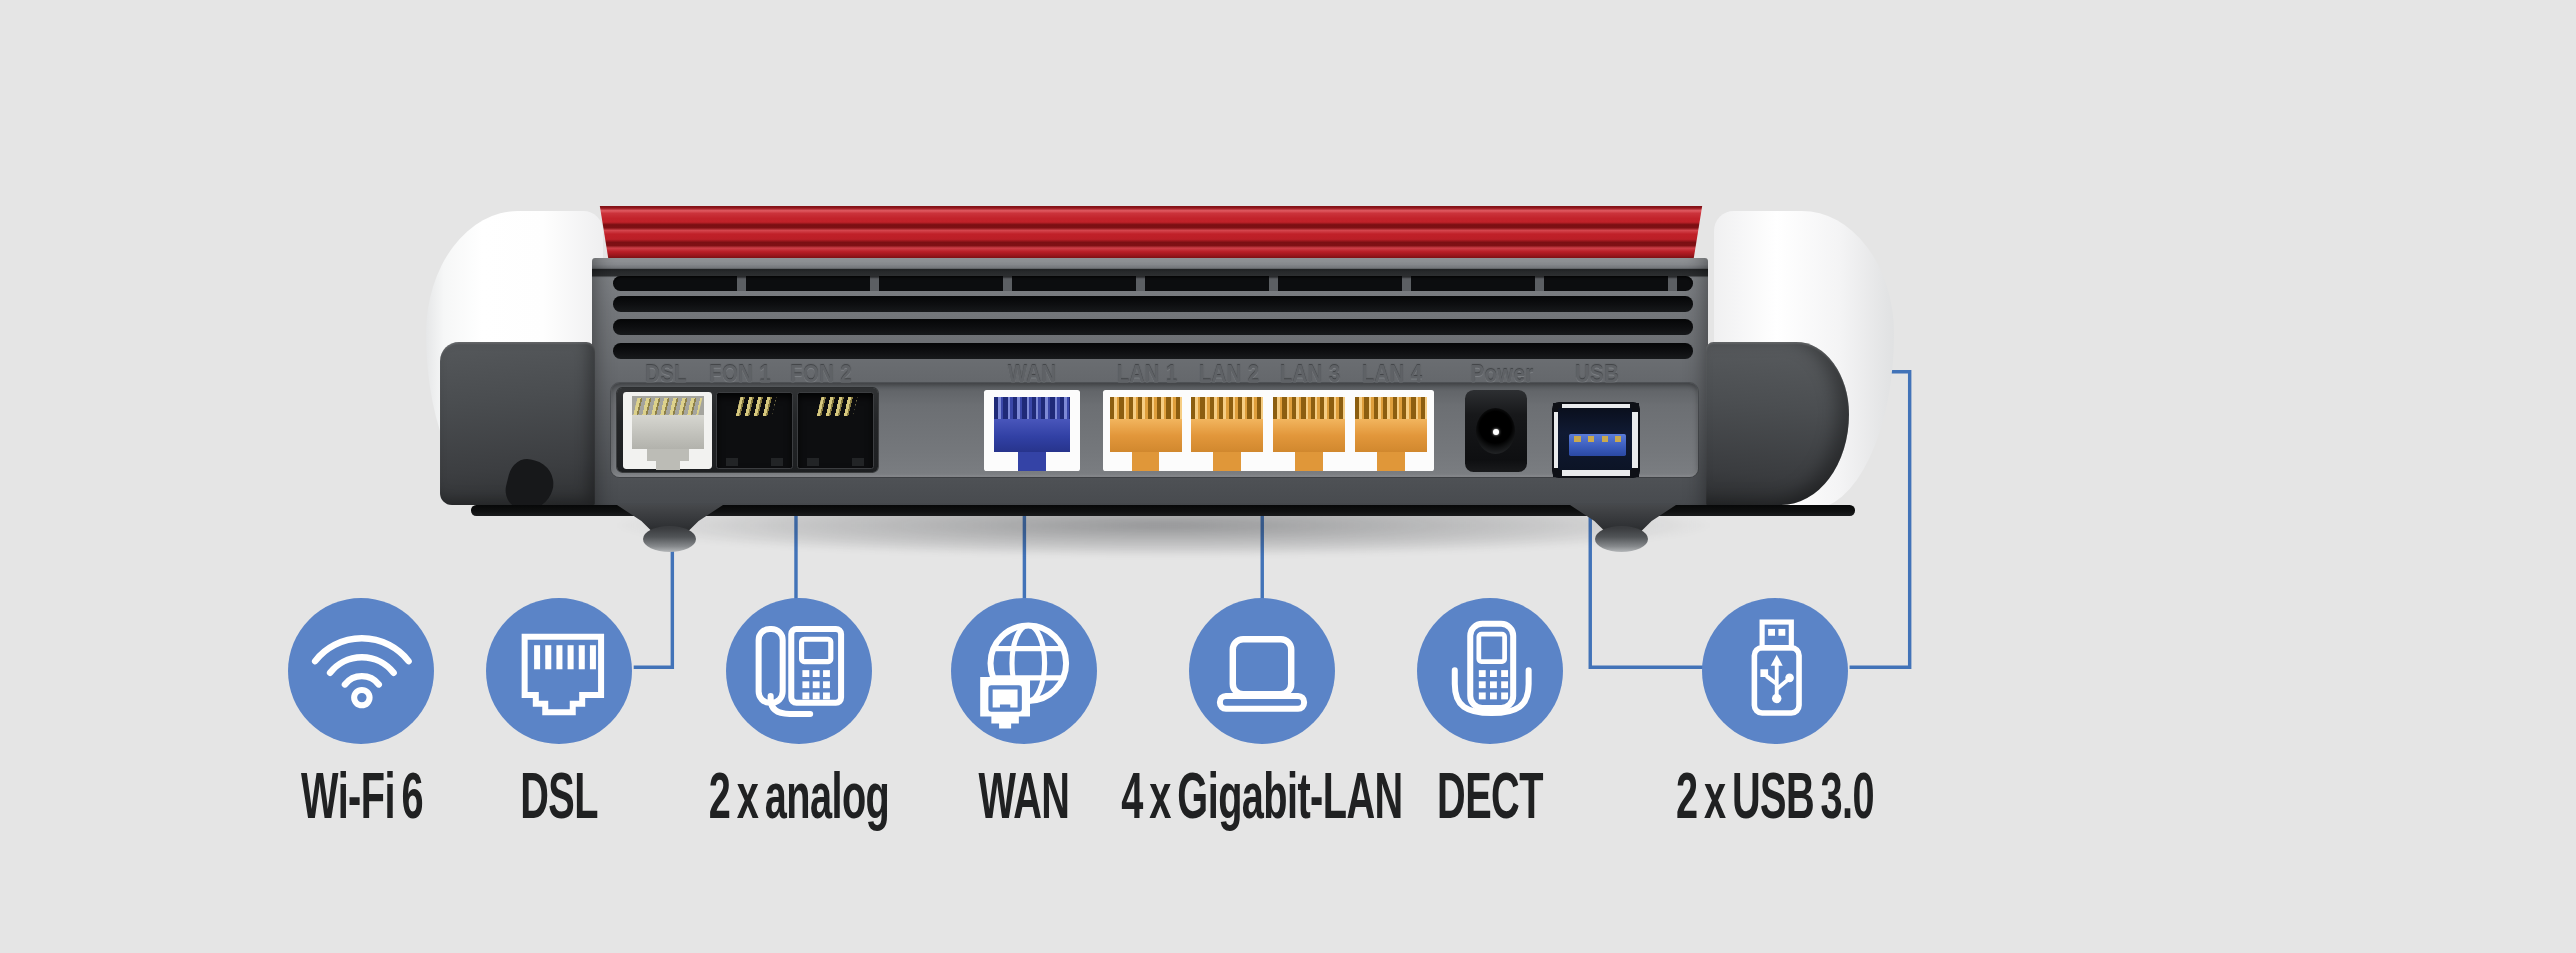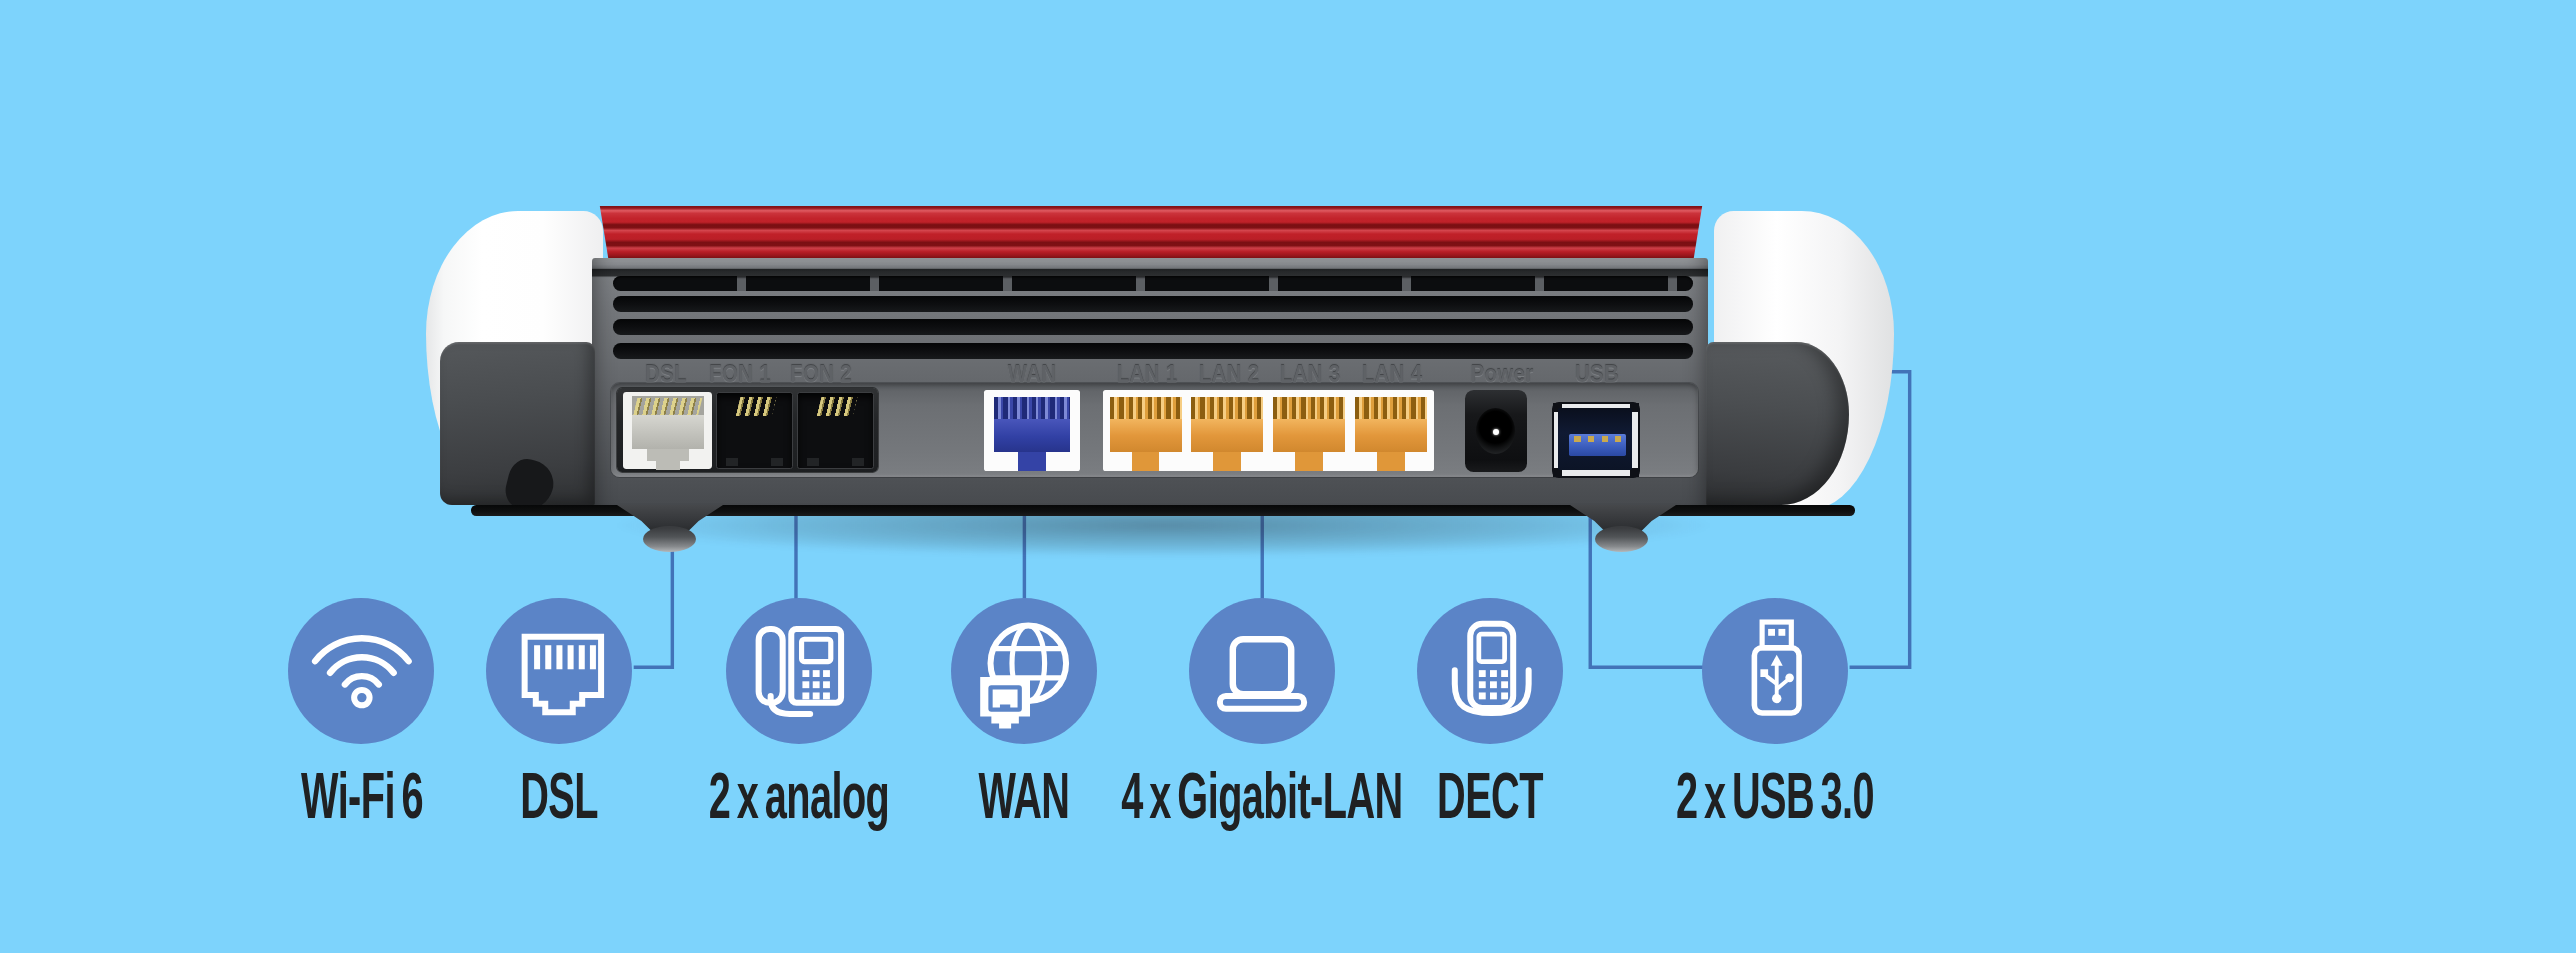--- a/index.html
+++ b/index.html
@@ -1,16 +1,16 @@
 <!DOCTYPE html>
 <html style="font-size:13.7px"><head>
 <meta charset="utf-8">
 <style>
   html,body{margin:0;padding:0;background:#fff;}
-  #stage{position:relative;width:2576px;height:954px;background:#7dd3fc;overflow:hidden;
+  #stage{position:relative;width:2576px;height:954px;background:#e5e5e5;overflow:hidden;
          font-family:"Liberation Sans","DejaVu Sans",sans-serif;}
   #stage *{position:absolute;box-sizing:border-box;}
 
   
   #lines{left:0;top:0;width:2576px;height:954px;}
 
   
   .shadow{left:468px;top:510px;width:1391px;height:86px;
     background:radial-gradient(ellipse 52% 48% at 50% 18%, rgba(32,34,38,.40), rgba(32,34,38,.15) 52%, rgba(32,34,38,0) 76%);
     filter:blur(2.6px);}

